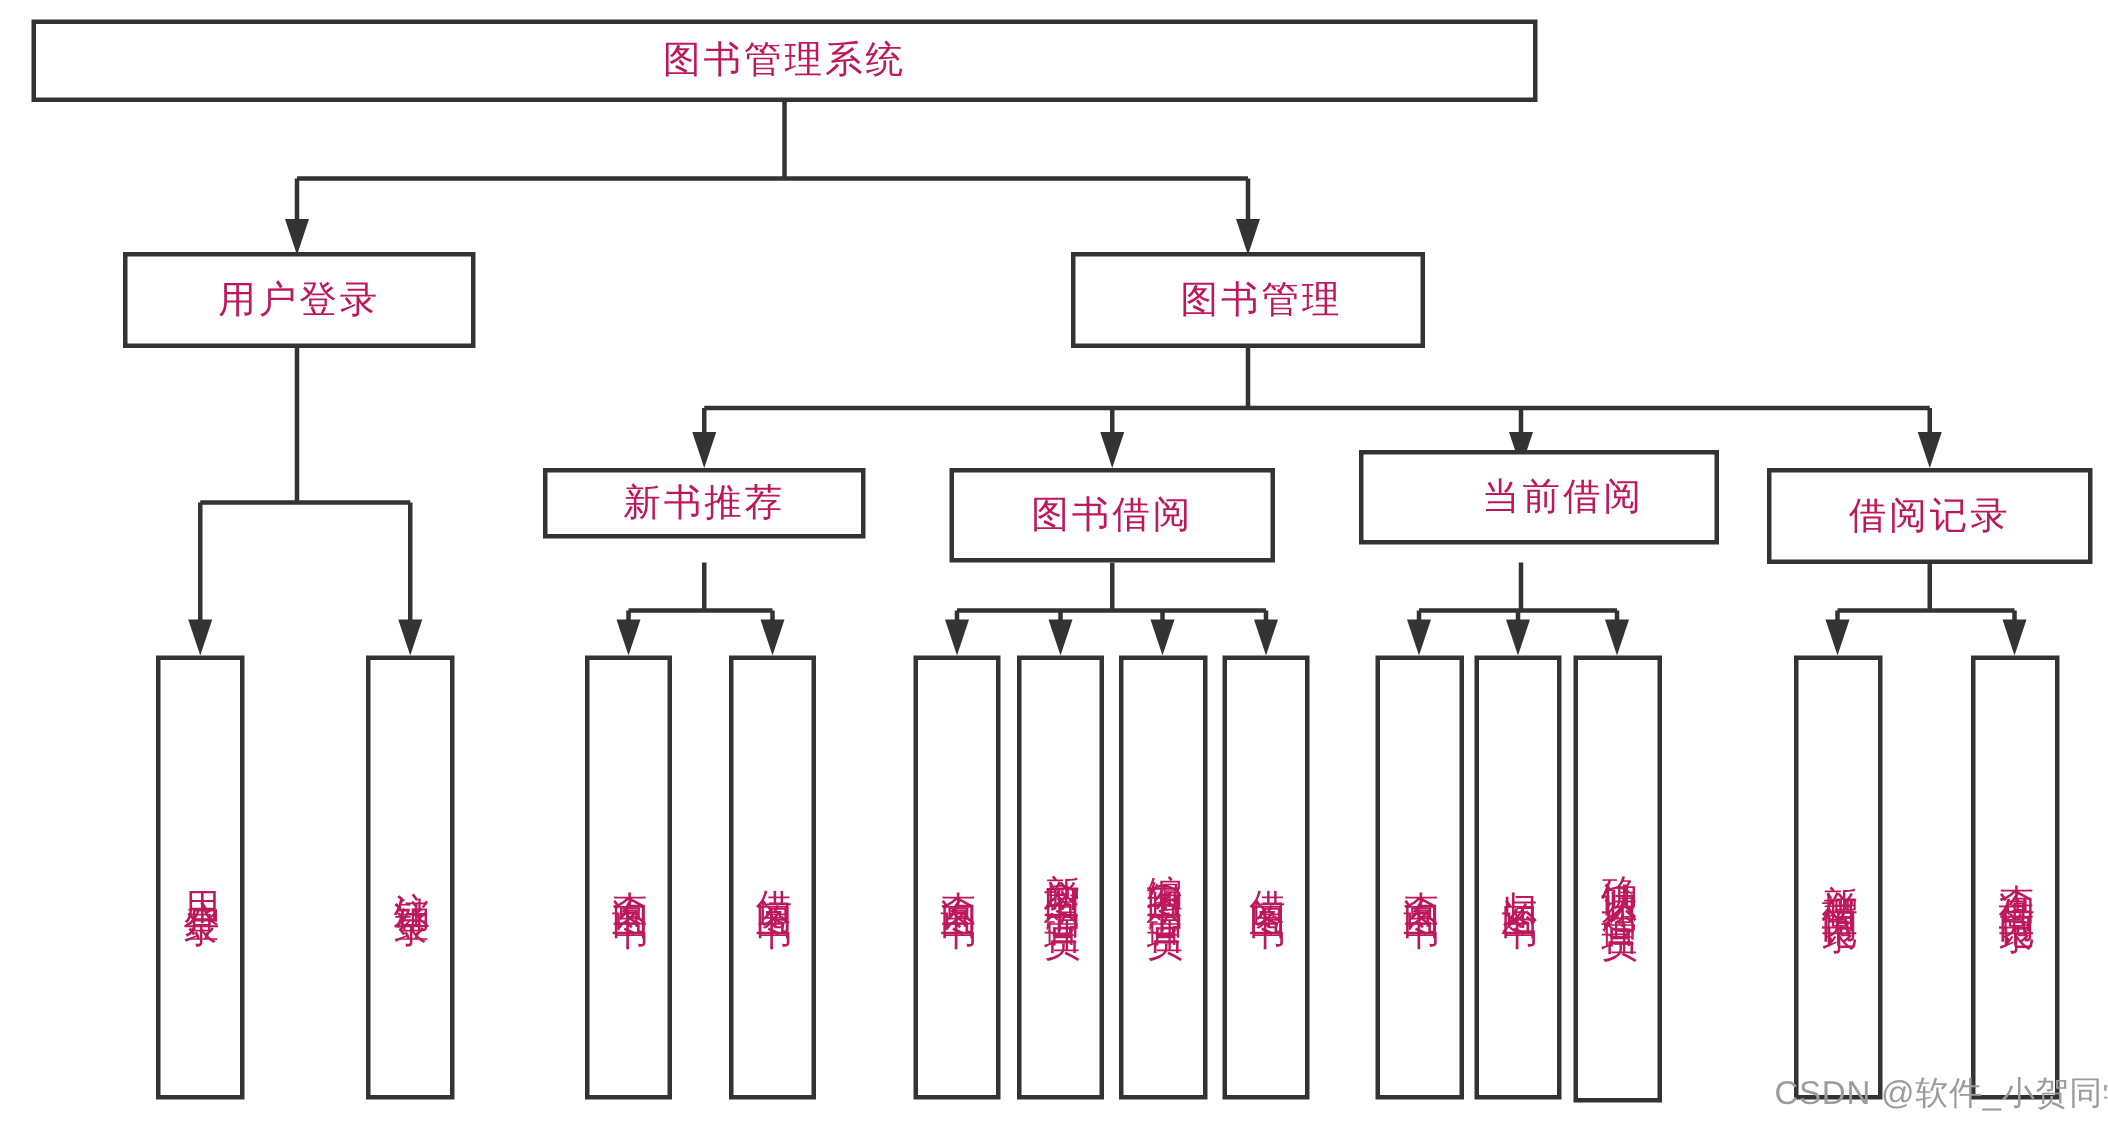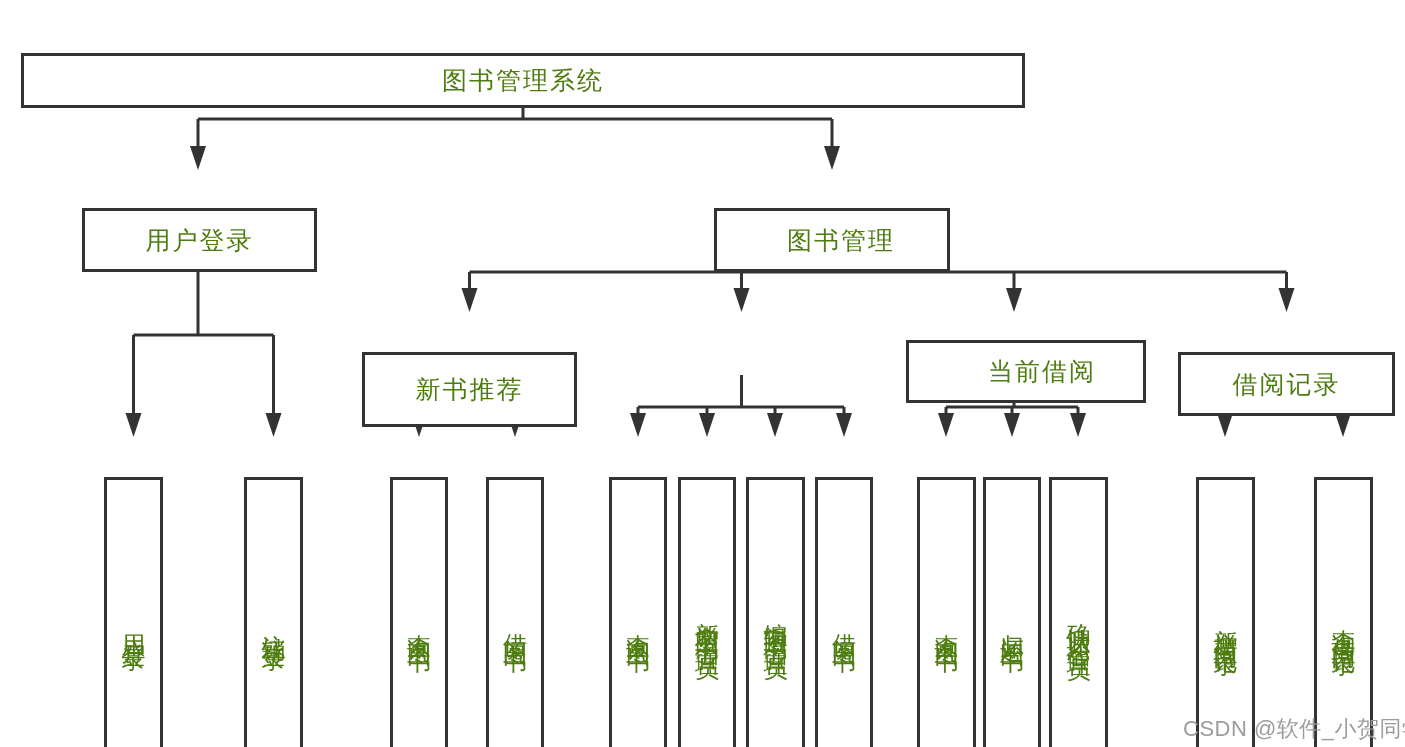--- a/index.html
+++ b/index.html
@@ -19,27 +19,26 @@
     position: absolute;
     left: 0;
     top: 0;
     z-index: 1;
   }
   .box {
     position: absolute;
     box-sizing: border-box;
     background: #ffffff;
     border: 3px solid #333333;
-    color: #4d7c0f;
+    color: #be185d;
     display: flex;
     align-items: center;
     justify-content: center;
     z-index: 2;
     line-height: 1;
-    margin-top: 40px;
   }
   .h {
     font-size: 25px;
     letter-spacing: 2px;
   }
   .v {
     writing-mode: vertical-rl;
     text-orientation: mixed;
     font-size: 24px;
     letter-spacing: 5px;
@@ -106,21 +105,22 @@
       <polygon points="1217,413 1233,413 1225,437"></polygon>
       <polygon points="1335,413 1351,413 1343,437"></polygon>
     </g>
   </svg>
 
   <div class="box h" style="left:21px; top:13px; width:1004px; height:55px;">图书管理系统</div>
 
   <div class="box h" style="left:82px; top:168px; width:235px; height:64px;">用户登录</div>
   <div class="box h" style="left:714px; top:168px; width:236px; height:64px;padding-left:18px;">图书管理</div>
 
-  <div class="box h" style="left:362px; top:312px; width:215px; height:75px;">新书推荐</div>
+  <div class="box h" style="left:362px; top:312px; width:215px; height:47px;">新书推荐</div>
+  <div class="box h" style="left:633px; top:312px; width:217px; height:63px;">图书借阅</div>
   <div class="box h" style="left:906px; top:300px; width:240px; height:63px;padding-left:32px;">当前借阅</div>
   <div class="box h" style="left:1178px; top:312px; width:217px; height:64px;">借阅记录</div>
 
   <div class="box v" style="left:104px; top:437px; width:59px; height:296px;">用户登录</div>
   <div class="box v" style="left:244px; top:437px; width:59px; height:296px;">注销登录</div>
 
   <div class="box v" style="left:390px; top:437px; width:58px; height:296px;">查询图书</div>
   <div class="box v" style="left:486px; top:437px; width:58px; height:296px;">借阅图书</div>
 
   <div class="box v" style="left:609px; top:437px; width:58px; height:296px;">查询图书</div>

